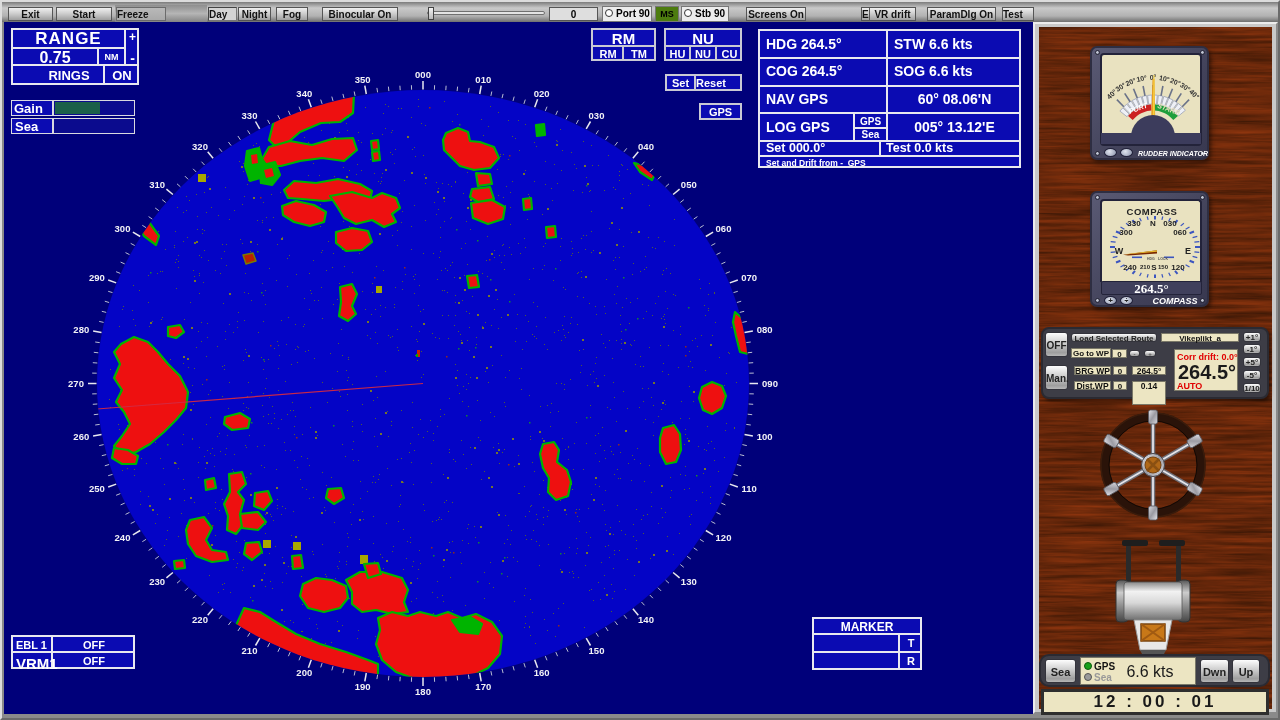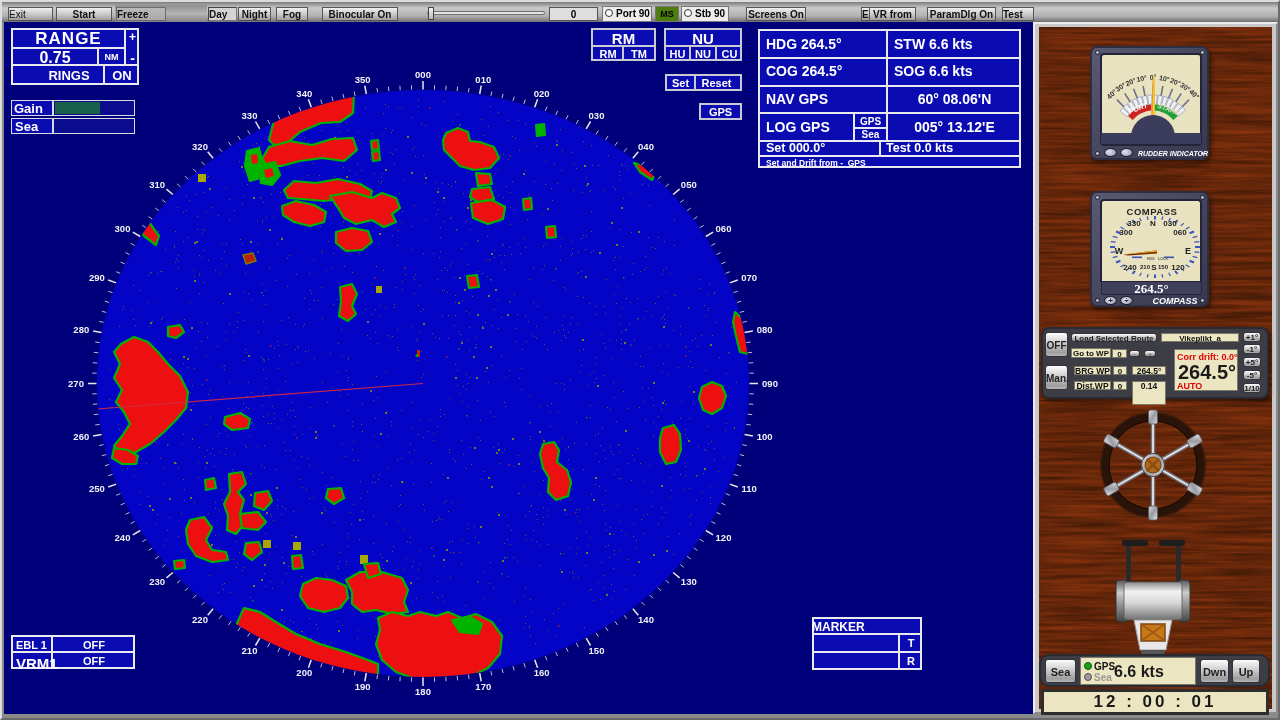--- a/index.html
+++ b/index.html
@@ -3,41 +3,41 @@
 *{margin:0;padding:0;box-sizing:border-box;font-family:"Liberation Sans",sans-serif}
 body{width:1280px;height:720px;overflow:hidden;background:#9b9b9b;position:relative}
 .abs{position:absolute}
 .gbtn{position:absolute;background:linear-gradient(#fdfdfd,#d2d2d2 40%,#9e9e9e 85%,#b6b6b6);border:1px solid #33333b;border-radius:3px;color:#222;font-weight:bold;text-align:center}
 .disp{position:absolute;background:#ece5c2;border:1px solid #7a7868;color:#111;font-weight:bold;text-align:center}
 .wt{color:#fff;font-weight:bold}
 </style></head><body>
 
 <div class="abs" style="left:0;top:0;width:1280px;height:720px;background:#8a8a8a;border:2px solid #dcdcdc;border-right-color:#6a6a6a;border-bottom-color:#6a6a6a"></div>
 <div class="abs" style="left:2px;top:2px;width:1276px;height:20px;background:linear-gradient(#7c7c7c,#c9c9c9 30%,#b2b2b2 70%,#6f6f6f)"></div>
-<div class="abs" style="left:8px;top:7px;width:45px;height:14px;background:linear-gradient(#efefef,#cfcfcf 45%,#9f9f9f);border:1px solid #555;color:#111;font-weight:normal;font-size:10px;text-align:left;line-height:13px">Exit</div>
+<div class="abs" style="left:8px;top:7px;width:45px;height:14px;background:linear-gradient(#efefef,#cfcfcf 45%,#9f9f9f);border:1px solid #555;color:#111;font-weight:bold;font-size:10px;text-align:center;line-height:13px">Exit</div>
 <div class="abs" style="left:56px;top:7px;width:56px;height:14px;background:linear-gradient(#efefef,#cfcfcf 45%,#9f9f9f);border:1px solid #555;color:#111;font-weight:bold;font-size:10px;text-align:center;line-height:13px">Start</div>
 <div class="abs" style="left:115px;top:5px;width:92px;height:17px;background:linear-gradient(#8f8f8f,#b5b5b5 50%,#848484)"></div>
 <div class="abs" style="left:116px;top:7px;width:50px;height:14px;background:linear-gradient(#b9b9b9,#a9a9a9);border:1px solid #6b6b6b;color:#111;font-weight:bold;font-size:10px;text-align:left;line-height:13px">Freeze</div>
 <div class="abs" style="left:208px;top:7px;width:29px;height:14px;background:#d4d4d4;border:1px solid #777;border-top-color:#444;border-left-color:#444;color:#111;font-weight:bold;font-size:10px;line-height:13px">Day</div>
 <div class="abs" style="left:238px;top:7px;width:33px;height:14px;background:linear-gradient(#efefef,#cfcfcf 45%,#9f9f9f);border:1px solid #555;color:#111;font-weight:bold;font-size:10px;text-align:center;line-height:13px">Night</div>
 <div class="abs" style="left:276px;top:7px;width:32px;height:14px;background:linear-gradient(#efefef,#cfcfcf 45%,#9f9f9f);border:1px solid #555;color:#111;font-weight:bold;font-size:10px;text-align:center;line-height:13px">Fog</div>
 <div class="abs" style="left:322px;top:7px;width:76px;height:14px;background:linear-gradient(#efefef,#cfcfcf 45%,#9f9f9f);border:1px solid #555;color:#111;font-weight:bold;font-size:10px;text-align:center;line-height:13px">Binocular On</div>
 <div class="abs" style="left:427px;top:11px;width:118px;height:4px;background:#e4e4e4;border:1px solid #707070;border-radius:2px"></div>
 <div class="abs" style="left:428px;top:7px;width:6px;height:13px;background:linear-gradient(#f4f4f4,#b8b8b8);border:1px solid #444"></div>
 <div class="abs" style="left:549px;top:7px;width:49px;height:14px;background:#dedede;border:1px solid #555;color:#000;font-size:10px;font-weight:bold;text-align:center;line-height:13px">0</div>
 <div class="abs" style="left:602px;top:6px;width:50px;height:16px;background:#ececec;border:1px solid #777"></div>
 <div class="abs" style="left:605px;top:9px;width:8px;height:8px;background:#fff;border:1px solid #333;border-radius:50%"></div>
 <div class="abs" style="left:616px;top:8px;color:#000;font-size:10px;font-weight:bold">Port 90</div>
 <div class="abs" style="left:655px;top:6px;width:24px;height:16px;background:#4d7c0f;border:1px solid #777;color:#000;font-size:9px;font-weight:bold;text-align:center;line-height:15px">MS</div>
 <div class="abs" style="left:681px;top:6px;width:48px;height:16px;background:#ececec;border:1px solid #777"></div>
 <div class="abs" style="left:684px;top:9px;width:8px;height:8px;background:#fff;border:1px solid #333;border-radius:50%"></div>
 <div class="abs" style="left:695px;top:8px;color:#000;font-size:10px;font-weight:bold">Stb 90</div>
 <div class="abs" style="left:746px;top:7px;width:60px;height:14px;background:linear-gradient(#efefef,#cfcfcf 45%,#9f9f9f);border:1px solid #555;color:#111;font-weight:bold;font-size:10px;text-align:center;line-height:13px">Screens On</div>
 <div class="abs" style="left:861px;top:7px;width:46px;height:14px;background:linear-gradient(#efefef,#cfcfcf 45%,#9f9f9f);border:1px solid #555;color:#111;font-weight:bold;font-size:10px;text-align:left;line-height:13px">Exe-files</div>
-<div class="abs" style="left:869px;top:7px;width:47px;height:14px;background:linear-gradient(#efefef,#cfcfcf 45%,#9f9f9f);border:1px solid #555;color:#111;font-weight:bold;font-size:10px;text-align:center;line-height:13px">VR from</div>
+<div class="abs" style="left:869px;top:7px;width:47px;height:14px;background:linear-gradient(#efefef,#cfcfcf 45%,#9f9f9f);border:1px solid #555;color:#111;font-weight:bold;font-size:10px;text-align:center;line-height:13px">VR drift</div>
 <div class="abs" style="left:927px;top:7px;width:69px;height:14px;background:linear-gradient(#efefef,#cfcfcf 45%,#9f9f9f);border:1px solid #555;color:#111;font-weight:bold;font-size:10px;text-align:center;line-height:13px">ParamDlg On</div>
 <div class="abs" style="left:1002px;top:7px;width:32px;height:14px;background:linear-gradient(#efefef,#cfcfcf 45%,#9f9f9f);border:1px solid #555;color:#111;font-weight:bold;font-size:10px;text-align:left;line-height:13px">Test</div>
 <div class="abs" style="left:4px;top:22px;width:1029px;height:692px;background:#00007a;overflow:hidden">
 <svg width="1030" height="696" style="position:absolute;left:-4px;top:-22px">
 <defs>
         <clipPath id="ppi">
           <ellipse cx="423.0" cy="383.5" rx="326.0" ry="293.5"></ellipse>
         </clipPath>
       </defs>
 <ellipse cx="423.0" cy="383.5" rx="326.0" ry="293.5" fill="#0404c6"></ellipse>
@@ -2045,21 +2045,21 @@
 <div class="abs wt" style="left:664px;top:30px;width:78px;font-size:15px;text-align:center">NU</div>
 <div class="abs" style="left:666px;top:45px;width:74px;height:2px;background:#c9c9d4"></div>
 <div class="abs wt" style="left:666px;top:48px;width:23px;font-size:11px;text-align:center">HU</div>
 <div class="abs" style="left:689px;top:47px;width:2px;height:12px;background:#c9c9d4"></div>
 <div class="abs wt" style="left:691px;top:48px;width:24px;font-size:11px;text-align:center">NU</div>
 <div class="abs" style="left:715px;top:47px;width:2px;height:12px;background:#c9c9d4"></div>
 <div class="abs wt" style="left:717px;top:48px;width:25px;font-size:11px;text-align:center">CU</div>
 <div class="abs" style="left:665px;top:74px;width:77px;height:17px;background:#0b0bb2;border:2px solid #c9c9d4"></div>
 <div class="abs wt" style="left:665px;top:77px;width:31px;font-size:11px;text-align:center">Set</div>
 <div class="abs" style="left:694px;top:74px;width:2px;height:17px;background:#c9c9d4"></div>
-<div class="abs wt" style="left:696px;top:77px;width:41px;font-size:11px;text-align:center">Reset</div>
+<div class="abs wt" style="left:696px;top:77px;width:41px;font-size:11px;text-align:left">Reset</div>
 <div class="abs" style="left:699px;top:103px;width:43px;height:17px;background:#0b0bb2;border:2px solid #c9c9d4"></div>
 <div class="abs wt" style="left:699px;top:106px;width:43px;font-size:11px;text-align:center">GPS</div>
 <div class="abs" style="left:758px;top:29px;width:263px;height:139px;background:#0b0bb2;border:2px solid #e9e9ef"></div>
 <div class="abs" style="left:758px;top:57px;width:263px;height:2px;background:#e9e9ef"></div>
 <div class="abs" style="left:758px;top:85px;width:263px;height:2px;background:#e9e9ef"></div>
 <div class="abs" style="left:758px;top:112px;width:263px;height:2px;background:#e9e9ef"></div>
 <div class="abs" style="left:758px;top:140px;width:263px;height:2px;background:#e9e9ef"></div>
 <div class="abs" style="left:758px;top:155px;width:263px;height:2px;background:#e9e9ef"></div>
 <div class="abs" style="left:886px;top:29px;width:2px;height:113px;background:#e9e9ef"></div>
 <div class="abs wt" style="left:766px;top:36px;font-size:14px">HDG 264.5°</div>
@@ -2080,21 +2080,21 @@
 <div class="abs wt" style="left:766px;top:158px;font-size:8.5px">Set and Drift from -&nbsp;&nbsp;GPS</div>
 <div class="abs" style="left:758px;top:166px;width:263px;height:2px;background:#e9e9ef"></div>
 <div class="abs" style="left:11px;top:635px;width:124px;height:34px;background:#0b0bb2;border:2px solid #e9e9ef"></div>
 <div class="abs" style="left:51px;top:635px;width:2px;height:34px;background:#e9e9ef"></div>
 <div class="abs" style="left:11px;top:651px;width:124px;height:2px;background:#e9e9ef"></div>
 <div class="abs wt" style="left:16px;top:639px;font-size:11px">EBL 1</div>
 <div class="abs wt" style="left:53px;top:639px;width:82px;font-size:11px;text-align:center">OFF</div>
 <div class="abs wt" style="left:16px;top:655px;font-size:15px">VRM1</div>
 <div class="abs wt" style="left:53px;top:655px;width:82px;font-size:11px;text-align:center">OFF</div>
 <div class="abs" style="left:812px;top:617px;width:110px;height:53px;background:#0b0bb2;border:2px solid #e9e9ef"></div>
-<div class="abs wt" style="left:812px;top:620px;width:110px;font-size:12px;text-align:left">MARKER</div>
+<div class="abs wt" style="left:812px;top:620px;width:110px;font-size:12px;text-align:center">MARKER</div>
 <div class="abs" style="left:812px;top:633px;width:110px;height:2px;background:#e9e9ef"></div>
 <div class="abs" style="left:812px;top:651px;width:110px;height:2px;background:#e9e9ef"></div>
 <div class="abs" style="left:898px;top:633px;width:2px;height:37px;background:#e9e9ef"></div>
 <div class="abs wt" style="left:900px;top:637px;width:22px;font-size:11px;text-align:center">T</div>
 <div class="abs wt" style="left:900px;top:655px;width:22px;font-size:11px;text-align:center">R</div>
 <div class="abs" style="left:1033px;top:22px;width:245px;height:692px;background:#c9c9c9;border:2px solid #ececec;border-right-color:#8a8a8a;border-bottom-color:#8a8a8a"></div>
 <div class="abs" style="left:1039px;top:27px;width:233px;height:682px;background:#7a3313;overflow:hidden">
 <svg width="233" height="682">
 <defs>
 <filter id="wd" x="0" y="0" width="100%" height="100%">
@@ -2319,15 +2319,15 @@
     <rect x="31" y="88" width="24" height="17" fill="#c87818" stroke="#7a4410" stroke-width="1.5"></rect>
     <path d="M31 88 L55 105 M55 88 L31 105" stroke="#a05a12" stroke-width="2"></path>
   </svg>
 <div class="abs" style="left:1039px;top:654px;width:231px;height:33px;background:#3d3d46;border:2px solid #2a2a32;border-radius:10px"></div>
 <div class="gbtn" style="left:1045px;top:659px;width:31px;height:24px;font-size:11px;line-height:24px">Sea</div>
 <div class="disp" style="left:1080px;top:657px;width:116px;height:28px"></div>
 <div class="abs" style="left:1084px;top:662px;width:8px;height:8px;border-radius:50%;background:#18a018;border:1px solid #0a5a0a"></div>
 <div class="abs" style="left:1094px;top:661px;font-size:10px;font-weight:bold;color:#111">GPS</div>
 <div class="abs" style="left:1084px;top:673px;width:8px;height:8px;border-radius:50%;background:#9a9a9a;border:1px solid #555"></div>
 <div class="abs" style="left:1094px;top:672px;font-size:10px;font-weight:bold;color:#999">Sea</div>
-<div class="abs" style="left:1114px;top:663px;width:72px;font-size:16px;font-weight:bold;color:#1a1a1a;">6.6 kts</div>
+<div class="abs" style="left:1114px;top:663px;width:72px;font-size:16px;font-weight:normal;color:#1a1a1a;text-align:center">6.6 kts</div>
 <div class="gbtn" style="left:1200px;top:659px;width:29px;height:24px;font-size:11px;line-height:24px">Dwn</div>
 <div class="gbtn" style="left:1232px;top:659px;width:28px;height:24px;font-size:11px;line-height:24px">Up</div>
 <div class="abs" style="left:1041px;top:689px;width:228px;height:26px;background:#ece5c2;border:3px solid #2e2e2e;color:#1a1a1a;font-weight:bold;font-size:17px;text-align:center;line-height:20px;letter-spacing:3px">12 : 00 : 01</div>
 </body></html>

